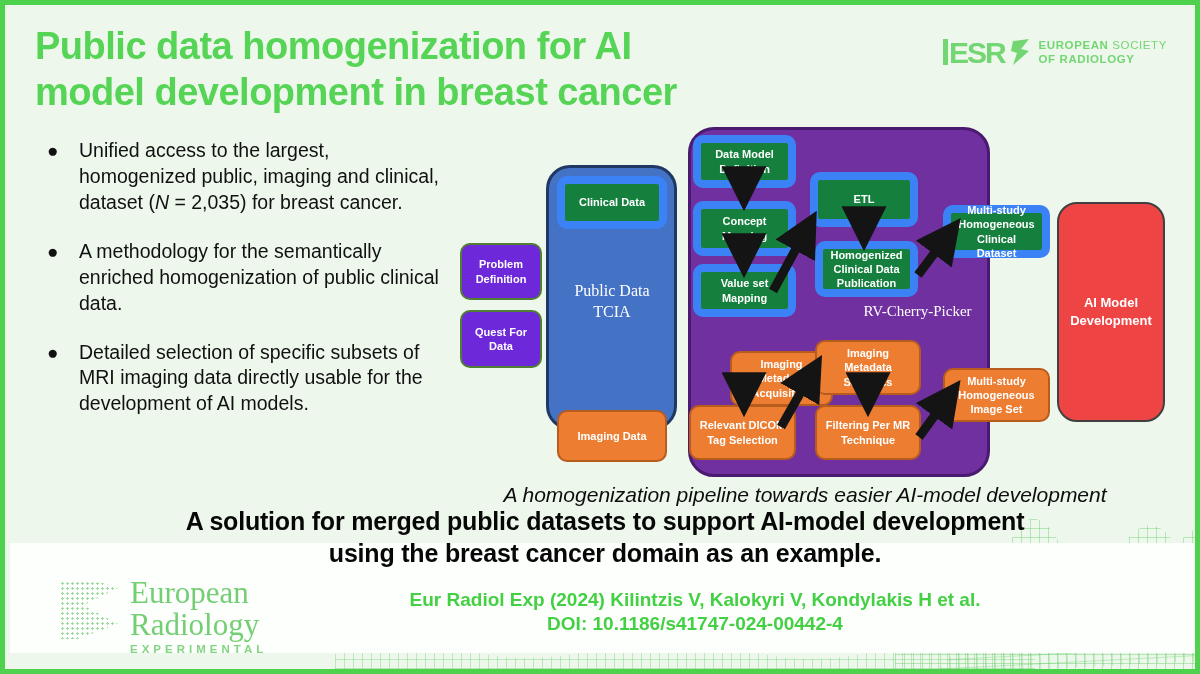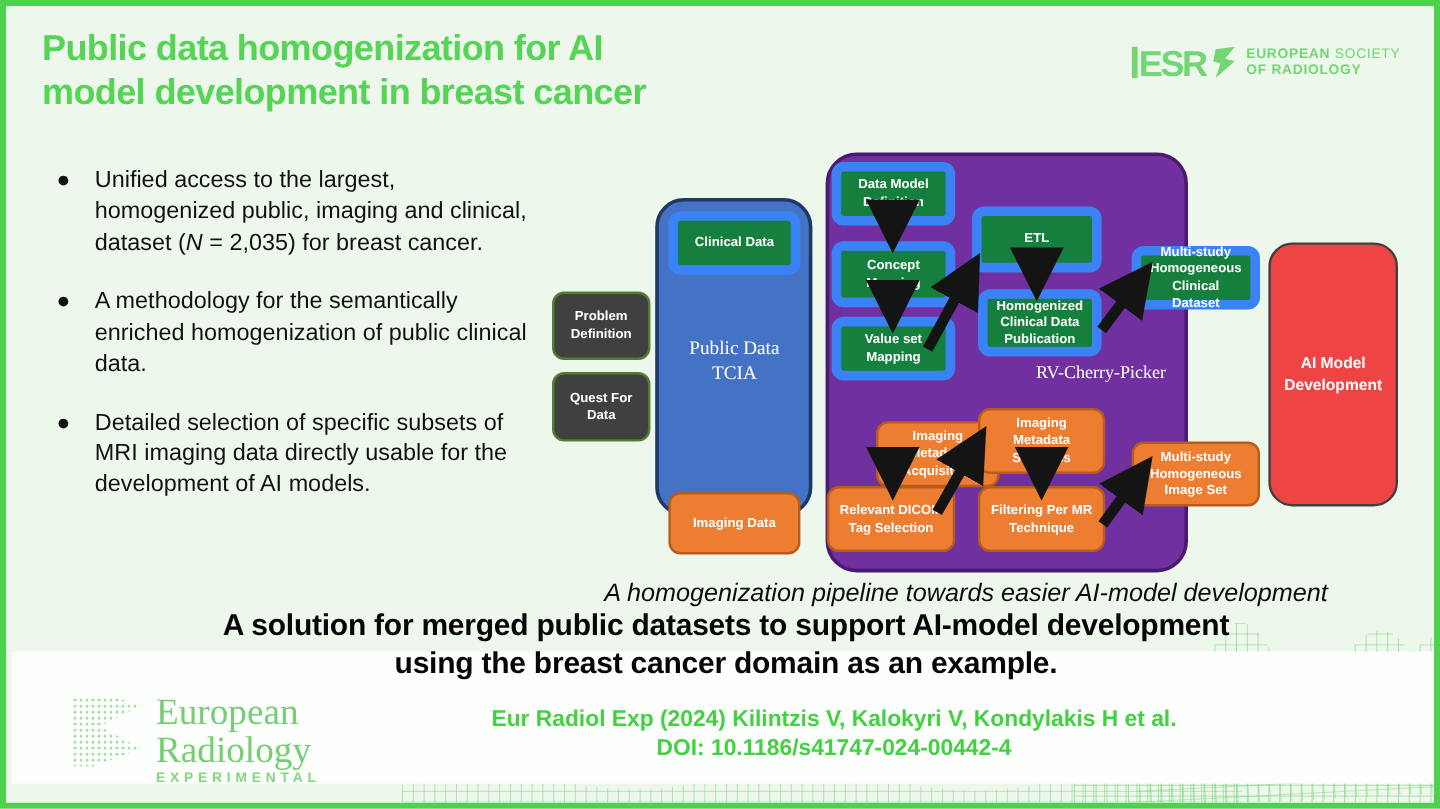--- a/index.html
+++ b/index.html
@@ -6,21 +6,21 @@
   body { font-family:"Liberation Sans", sans-serif; background:#ddd; }
   .poster{
     position:relative; width:1200px; height:674px;
     background:#edf7ec; border:5px solid #4ed24e; overflow:hidden;
   }
   .abs{ position:absolute; }
 
   
   .title{
     left:30px; top:18px; width:820px;
-    font-size:30px; line-height:1.22; font-weight:800;
+    font-size:38px; line-height:1.22; font-weight:800;
     color:#55d455; letter-spacing:-0.5px;
   }
   .esr{ right:28px; top:30px; display:flex; align-items:center; gap:8px; }
   .esr-glyph{ display:flex; align-items:center; }
   .esr-text{ color:#72d672; font-size:11.5px; line-height:1.25; letter-spacing:0.6px; }
   .esr-text .l1{ font-weight:700; }
   .esr-text .l1 .thin{ font-weight:400; }
   .esr-text .l2{ font-weight:800; }
 
   
@@ -30,21 +30,21 @@
   .bullets .it{ font-style:italic; }
 
   
   .node{
     position:absolute; display:flex; align-items:center; justify-content:center;
     text-align:center; color:#fff; font-weight:700; font-size:11px; line-height:1.3;
     border-radius:10px; padding:3px 6px;
   }
   .yellow{ background:#15803d; border:8px solid #3b82f6; }
   .orange{ background:#ed7d31; border:2px solid #b85c1e; }
-  .greenbox{ background:#404040; border:2px solid #507e32; }
+  .greenbox{ background:#6d28d9; border:2px solid #507e32; }
   .container-blue{
     position:absolute; background:#4472c4; border:3px solid #1f3864; border-radius:24px;
   }
   .container-purple{
     position:absolute; background:#7030a0; border:3px solid #4a1a70; border-radius:26px;
   }
   .graybox{
     position:absolute; background:#ef4444; border:2px solid #404040; border-radius:20px;
     display:flex; align-items:center; justify-content:center; text-align:center;
     color:#fff; font-weight:700; font-size:13px; line-height:1.35;

